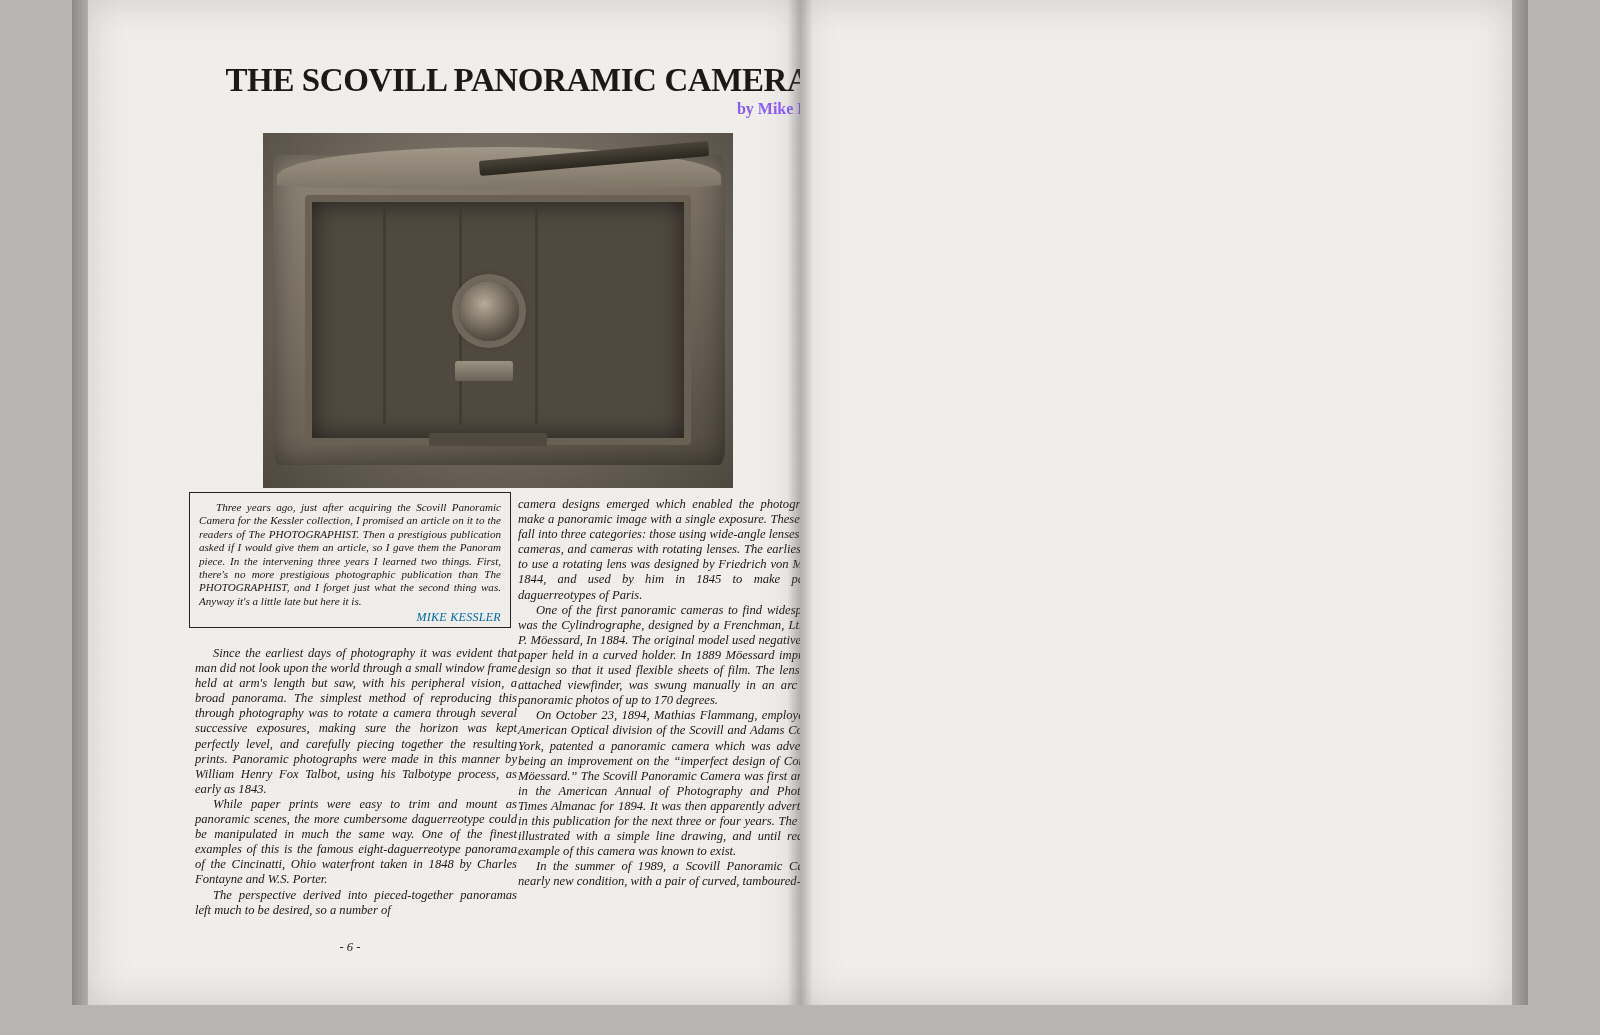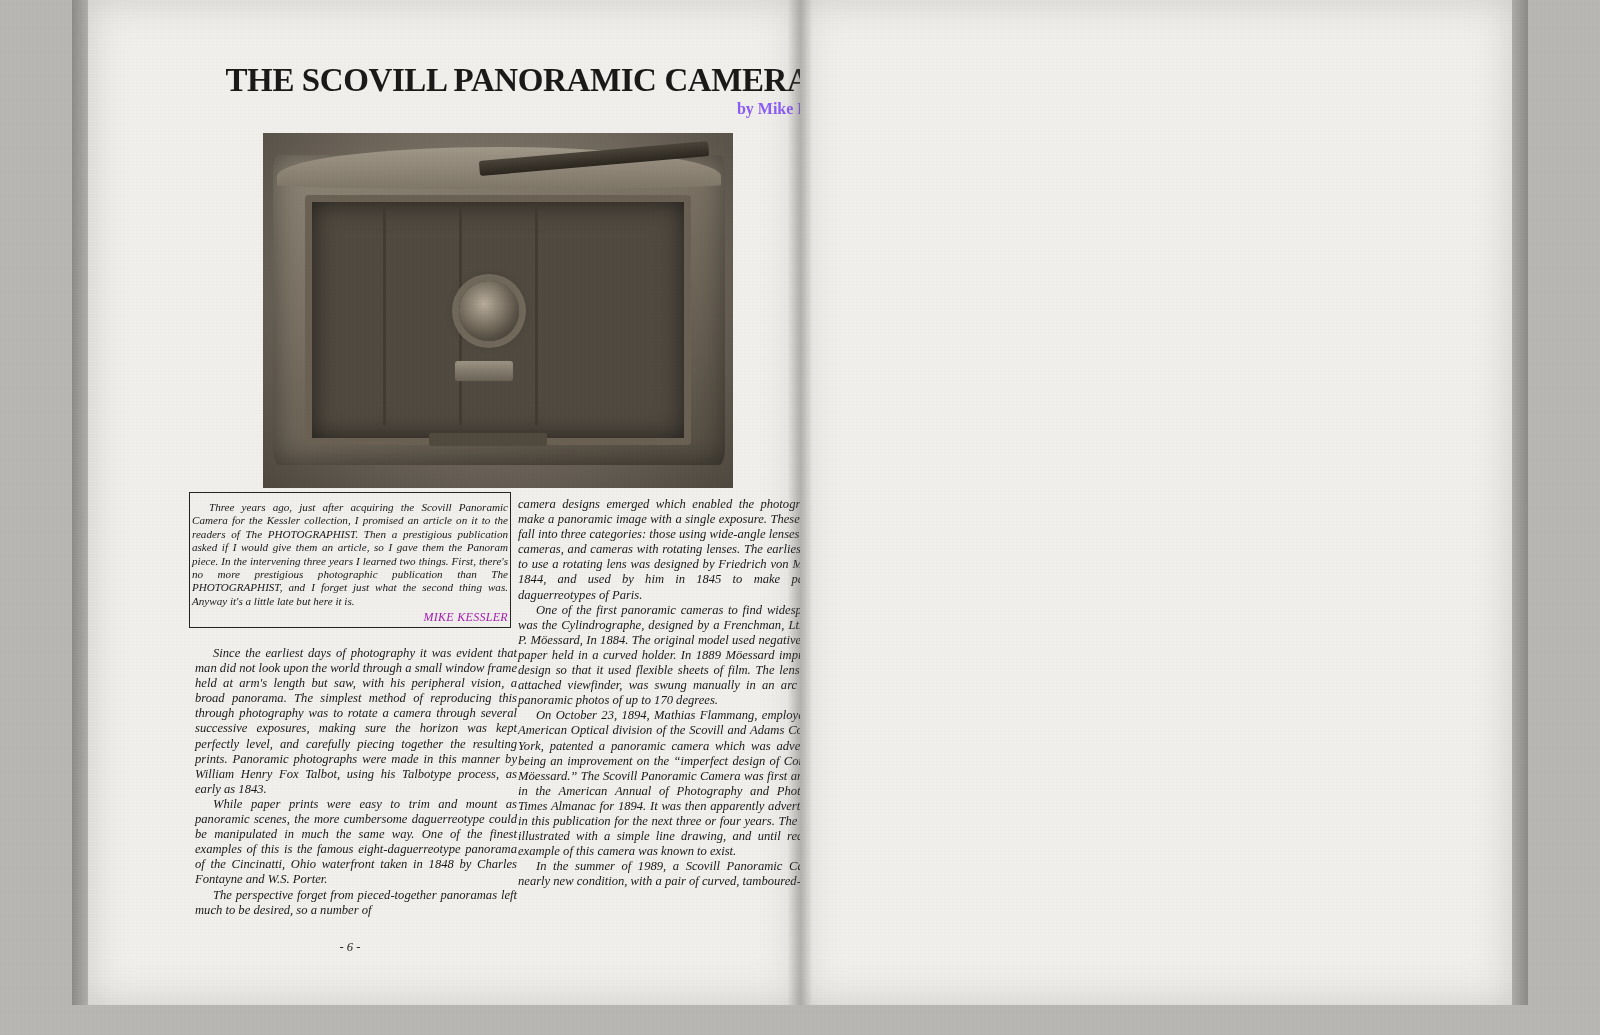--- a/index.html
+++ b/index.html
@@ -67,25 +67,25 @@
   
   .col{position:absolute;font-style:italic;font-size:12.6px;line-height:15.1px;
     text-align:justify;color:#191818;}
   .col p{margin:0;text-indent:18px;}
   .col p.noind{text-indent:0;}
   .l-col1{left:107px;top:646px;width:322px;}
   .l-col2{left:430px;top:497px;width:328px;}
 
   
   .introbox{position:absolute;left:101px;top:492px;width:322px;height:136px;
-    border:1.4px solid #26241f;box-sizing:border-box;padding:8px 2px 5px;}
+    border:1.4px solid #26241f;box-sizing:border-box;padding:8px 9px 5px;}
   .introbox p{margin:0;font-style:italic;font-size:11.1px;line-height:13.4px;
     text-align:justify;text-indent:17px;color:#191818;}
   .sig{margin-top:2px;text-align:right;font-style:italic;font-size:12px;
-    letter-spacing:.3px;color:#a21caf;}
+    letter-spacing:.3px;color:#0369a1;}
 
   .folio{position:absolute;font-size:12.5px;font-style:italic;color:#1d1c1a;}
   .folio-l{left:101px;top:940px;width:322px;text-align:center;}
 </style>
 </head>
 <body>
 
 <div class="spread">
 
   <div class="edge-l"></div>
@@ -110,21 +110,21 @@
     </div>
 
     <div class="introbox">
       <p>Three years ago, just after acquiring the Scovill Panoramic Camera for the Kessler collection, I promised an article on it to the readers of The PHOTOGRAPHIST. Then a prestigious publication asked if I would give them an article, so I gave them the Panoram piece. In the intervening three years I learned two things. First, there's no more prestigious photographic publication than The PHOTOGRAPHIST, and I forget just what the second thing was. Anyway it's a little late but here it is.</p>
       <div class="sig">MIKE KESSLER</div>
     </div>
 
     <div class="col l-col1">
       <p>Since the earliest days of photography it was evident that man did not look upon the world through a small window frame held at arm's length but saw, with his peripheral vision, a broad panorama. The simplest method of reproducing this through photography was to rotate a camera through several successive exposures, making sure the horizon was kept perfectly level, and carefully piecing together the resulting prints. Panoramic photographs were made in this manner by William Henry Fox Talbot, using his Talbotype process, as early as 1843.</p>
       <p>While paper prints were easy to trim and mount as panoramic scenes, the more cumbersome daguerreotype could be manipulated in much the same way. One of the finest examples of this is the famous eight-daguerreotype panorama of the Cincinatti, Ohio waterfront taken in 1848 by Charles Fontayne and W.S. Porter.</p>
-      <p>The perspective forget from pieced-together panoramas left much to be desired, so a number of</p>
+      <p>The perspective derived into pieced-together panoramas left much to be desired, so a number of</p>
     </div>
 
     <div class="col l-col2">
       <p class="noind">camera designs emerged which enabled the photographer to make a panoramic image with a single exposure. These cameras fall into three categories: those using wide-angle lenses, rotating cameras, and cameras with rotating lenses. The earliest camera to use a rotating lens was designed by Friedrich von Martins in 1844, and used by him in 1845 to make panoramic daguerreotypes of Paris.</p>
       <p>One of the first panoramic cameras to find widespread use was the Cylindrographe, designed by a Frenchman, Lt. Colonel P. Möessard, In 1884. The original model used negative bromide paper held in a curved holder. In 1889 Möessard improved the design so that it used flexible sheets of film. The lens, with its attached viewfinder, was swung manually in an arc to make panoramic photos of up to 170 degrees.</p>
       <p>On October 23, 1894, Mathias Flammang, employed by the American Optical division of the Scovill and Adams Co. in New York, patented a panoramic camera which was advertised as being an improvement on the “imperfect design of Commander Möessard.” The Scovill Panoramic Camera was first announced in the American Annual of Photography and Photographic Times Almanac for 1894. It was then apparently advertised only in this publication for the next three or four years. The ads were illustrated with a simple line drawing, and until recently no example of this camera was known to exist.</p>
       <p>In the summer of 1989, a Scovill Panoramic Camera in nearly new condition, with a pair of curved, tamboured-</p>
     </div>
 
     <div class="folio folio-l">- 6 -</div>

